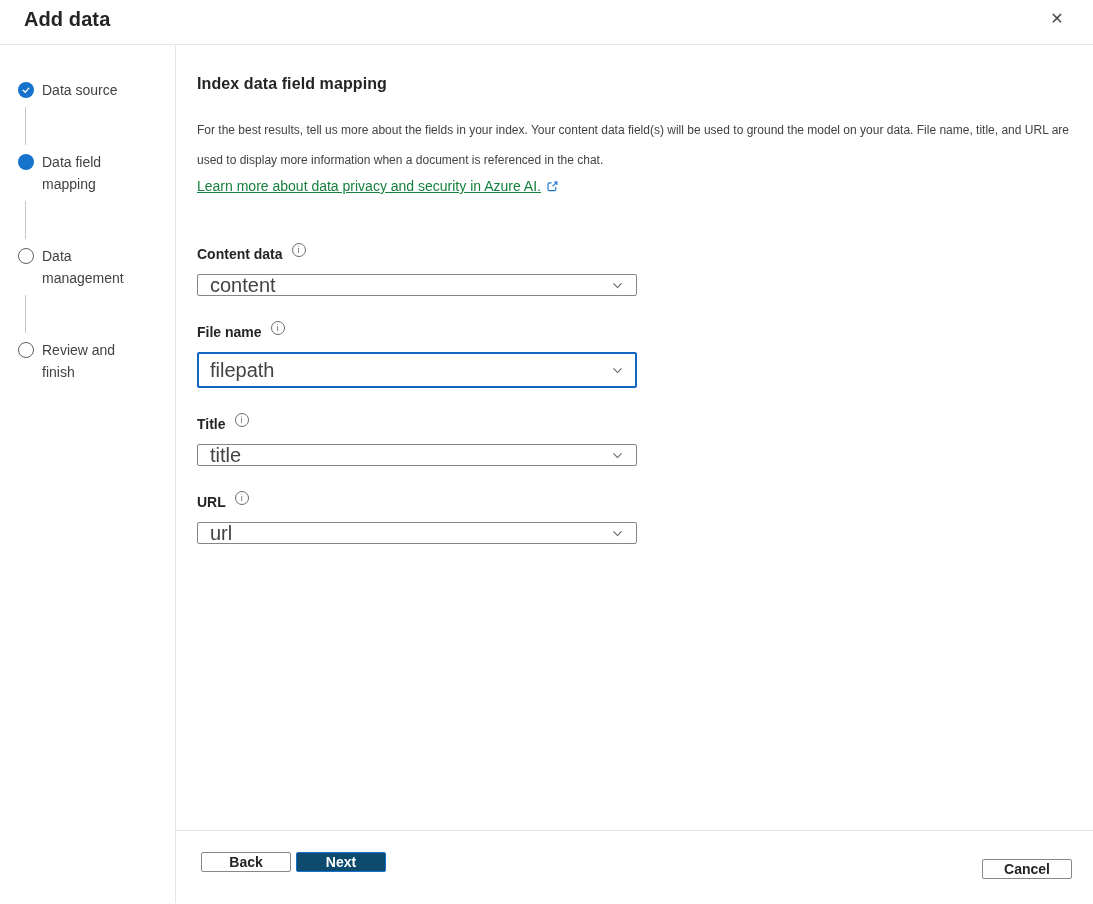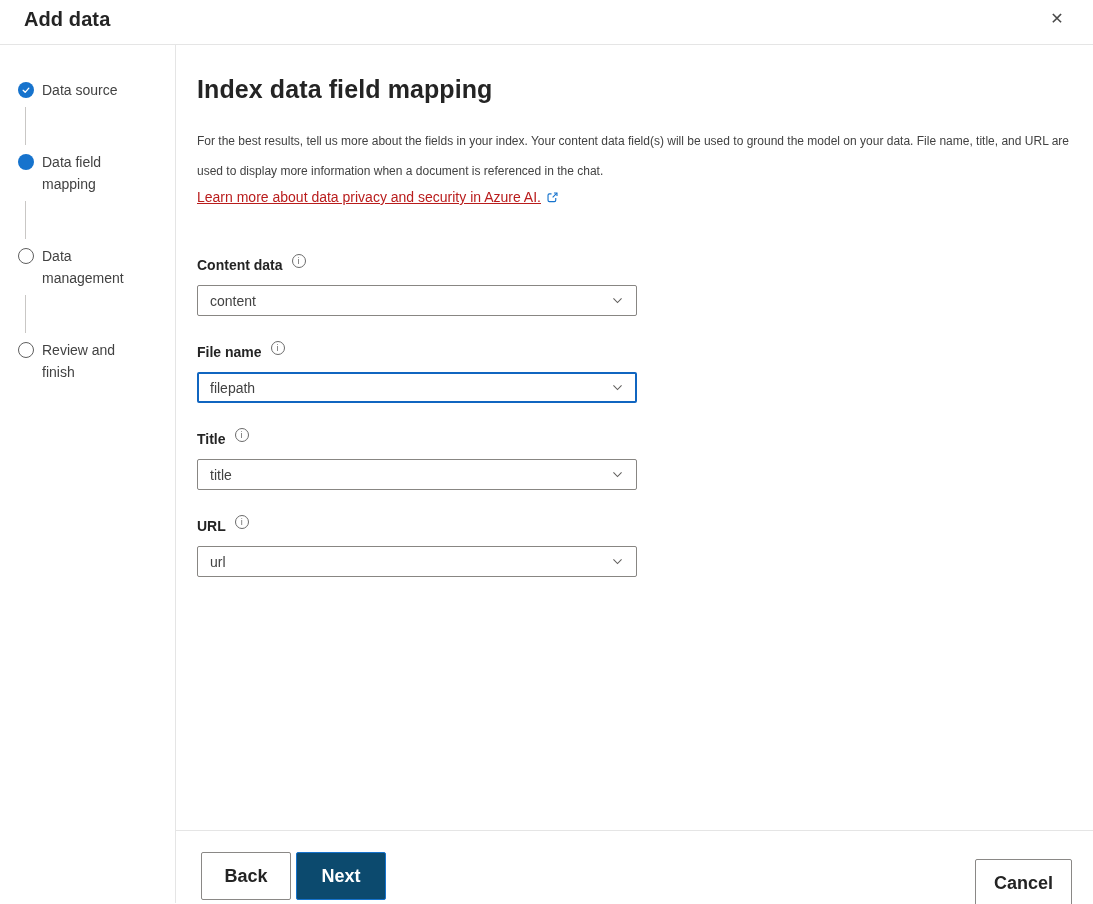--- a/index.html
+++ b/index.html
@@ -35,59 +35,59 @@
     display: flex; align-items: center; justify-content: center;
   }
   .step-icon.completed, .step-icon.active { background: #1673cd; }
   .step-icon.pending { background: #fff; border: 1.5px solid #5f5f5f; }
   .step-label { font-size: 14px; line-height: 22px; color: #424242; max-width: 102px; }
   .step-connector { width: 1px; height: 38px; background: #c9c7c5; margin: 6px 0 6px 7px; }
 
   
   .main { flex: 1; display: flex; flex-direction: column; min-width: 0; }
   .content { flex: 1; padding: 30px 22px 0 21px; }
-  .page-heading { font-size: 25px; font-weight: 700; color: #242424; margin-bottom: 22px; letter-spacing: .1px; }
+  .page-heading { font-size: 16px; font-weight: 700; color: #242424; margin-bottom: 22px; letter-spacing: .1px; }
   .desc { font-size: 12px; line-height: 30px; color: #424242; max-width: 895px; }
   .learn-link {
     display: inline-flex; align-items: center; gap: 5px;
-    font-size: 14px; line-height: 23px; color: #b91c1c;
+    font-size: 14px; line-height: 23px; color: #15803d;
     text-decoration: underline; cursor: pointer;
   }
   .learn-link svg { flex: none; }
 
   
   .form { margin-top: 48px; }
   .field { width: 440px; margin-bottom: 28px; }
   .label-row { display: flex; align-items: flex-start; gap: 9px; margin-bottom: 12px; }
   .field-label { font-size: 14px; font-weight: 700; color: #242424; }
   .info-icon {
     width: 14px; height: 14px; border: 1px solid #6b6b6b; border-radius: 50%;
     color: #6b6b6b; font-size: 9px; line-height: 1; font-style: normal;
     display: inline-flex; align-items: center; justify-content: center;
     transform: translateY(-3px); cursor: default;
   }
   .combobox {
-    width: 440px; height: 31px; background: #fff;
+    width: 440px; height: 22px; background: #fff;
     border: 1px solid #888683; border-radius: 2px;
     display: flex; align-items: center; justify-content: space-between;
-    padding: 0 12px; font-size: 14px; color: #424242; cursor: pointer;
-  }
-  .combobox.focused { border: 2px solid #1065c0; padding: 9px 11px; }
+    padding: 0 12px; font-size: 20px; color: #424242; cursor: pointer;
+  }
+  .combobox.focused { border: 2px solid #1065c0; padding: 16px 11px; }
 
   
   .dlg-footer {
     height: 73px; flex: none;
     border-top: 1px solid #e5e5e5;
     display: flex; align-items: flex-start; gap: 5px;
     padding: 21px 21px 0 25px;
   }
   .btn {
-    height: 48px; min-width: 90px; padding: 0 18px;
+    height: 20px; min-width: 90px; padding: 0 18px;
     font-family: "Liberation Sans", sans-serif;
-    font-size: 18px; font-weight: 700; border-radius: 2px; cursor: pointer;
+    font-size: 14px; font-weight: 700; border-radius: 2px; cursor: pointer;
   }
   .btn.secondary { background: #fff; border: 1px solid #8a8886; color: #242424; }
   .btn.primary  { background: #0c4a6e; border: 1px solid #1673cd; color: #fff; }
   .btn.cancel   { margin-left: auto; margin-top: 7px; }
 </style>
 </head>
 <body>
 
 <div class="dialog">
 

